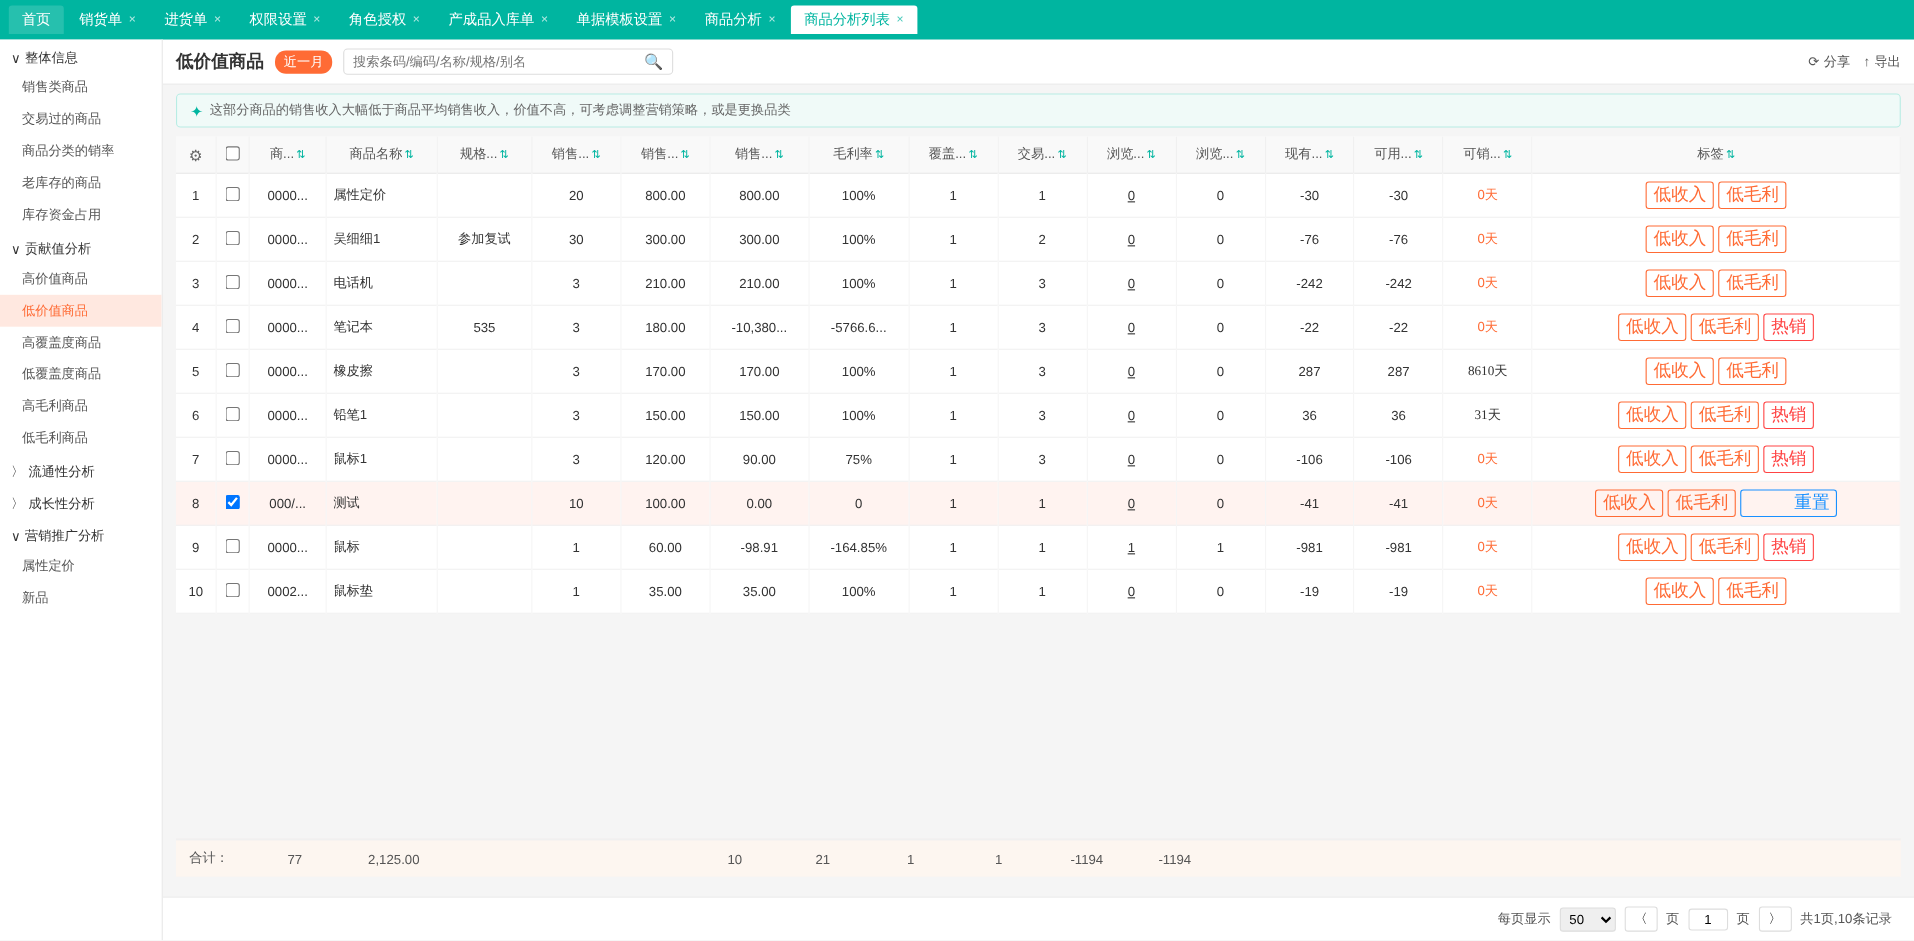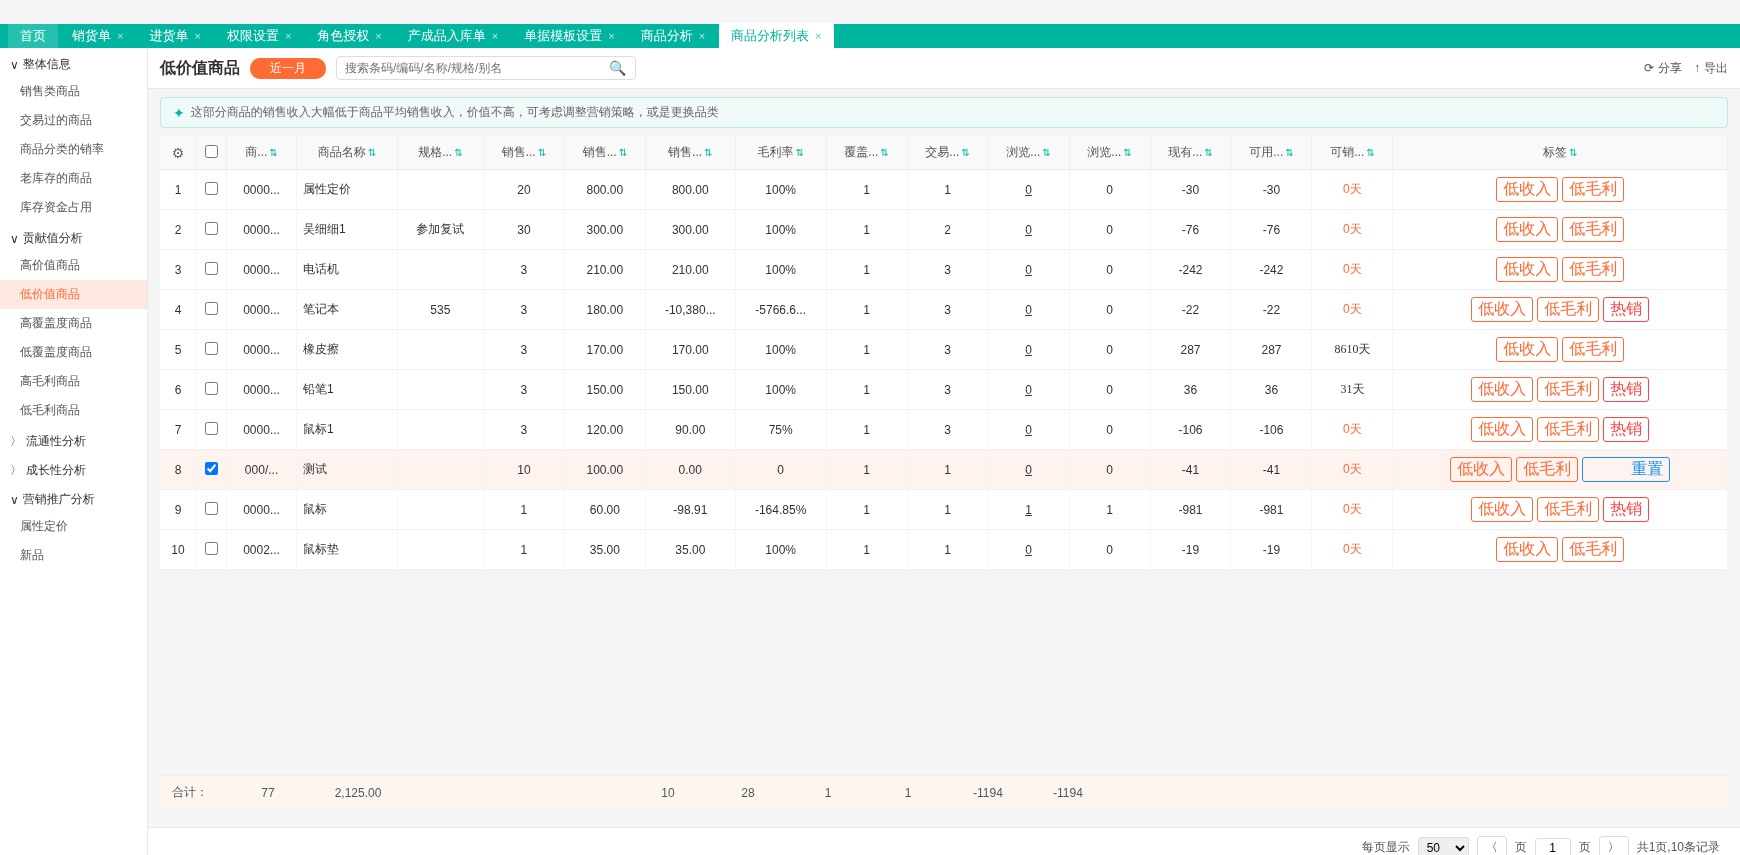--- a/index.html
+++ b/index.html
@@ -3,24 +3,23 @@
   <meta charset="utf-8">
   <style>
     * { margin: 0; padding: 0; box-sizing: border-box; }
     body { font-family: "Microsoft YaHei", Arial, sans-serif; font-size: 12px; background: #f5f5f5; color: #333; width: 1740px; min-height: 855px; overflow-x: hidden; }
 
     
     .top-nav {
       background: #00b5a0;
       display: flex;
       align-items: center;
-      height: 24px;
+      height: 36px;
       padding: 0 8px;
       gap: 2px;
-      margin-top: 24px;
     }
     .nav-item {
       color: #fff;
       padding: 4px 12px;
       cursor: pointer;
       font-size: 13px;
       white-space: nowrap;
       border-radius: 3px 3px 0 0;
       display: flex;
       align-items: center;
@@ -80,21 +79,21 @@
     }
     .page-title {
       font-size: 16px;
       font-weight: 600;
       color: #333;
     }
     .period-btn {
       background: #ff6b35;
       color: #fff;
       border: none;
-      padding: 2px 20px;
+      padding: 2px 8px;
       border-radius: 10px;
       font-size: 12px;
       cursor: pointer;
     }
     .search-box {
       display: flex;
       align-items: center;
       border: 1px solid #ddd;
       border-radius: 4px;
       padding: 3px 8px;
@@ -551,21 +550,21 @@
           </tbody>
       </table>
     </div>
 
     <div class="table-footer">
       <span class="footer-label">合计：</span>
       <div class="footer-values">
         <span class="footer-val" style="min-width:80px">77</span>
         <span class="footer-val" style="min-width:100px">2,125.00</span>
         <span class="footer-val" style="min-width:80px; margin-left:220px;">10</span>
-        <span class="footer-val" style="min-width:80px">28</span>
+        <span class="footer-val" style="min-width:80px">21</span>
         <span class="footer-val" style="min-width:80px">1</span>
         <span class="footer-val" style="min-width:80px">1</span>
         <span class="footer-val" style="min-width:80px">-1194</span>
         <span class="footer-val" style="min-width:80px">-1194</span>
       </div>
     </div>
 
     <div class="pagination-bar">
       <span>每页显示</span>
       <select>

